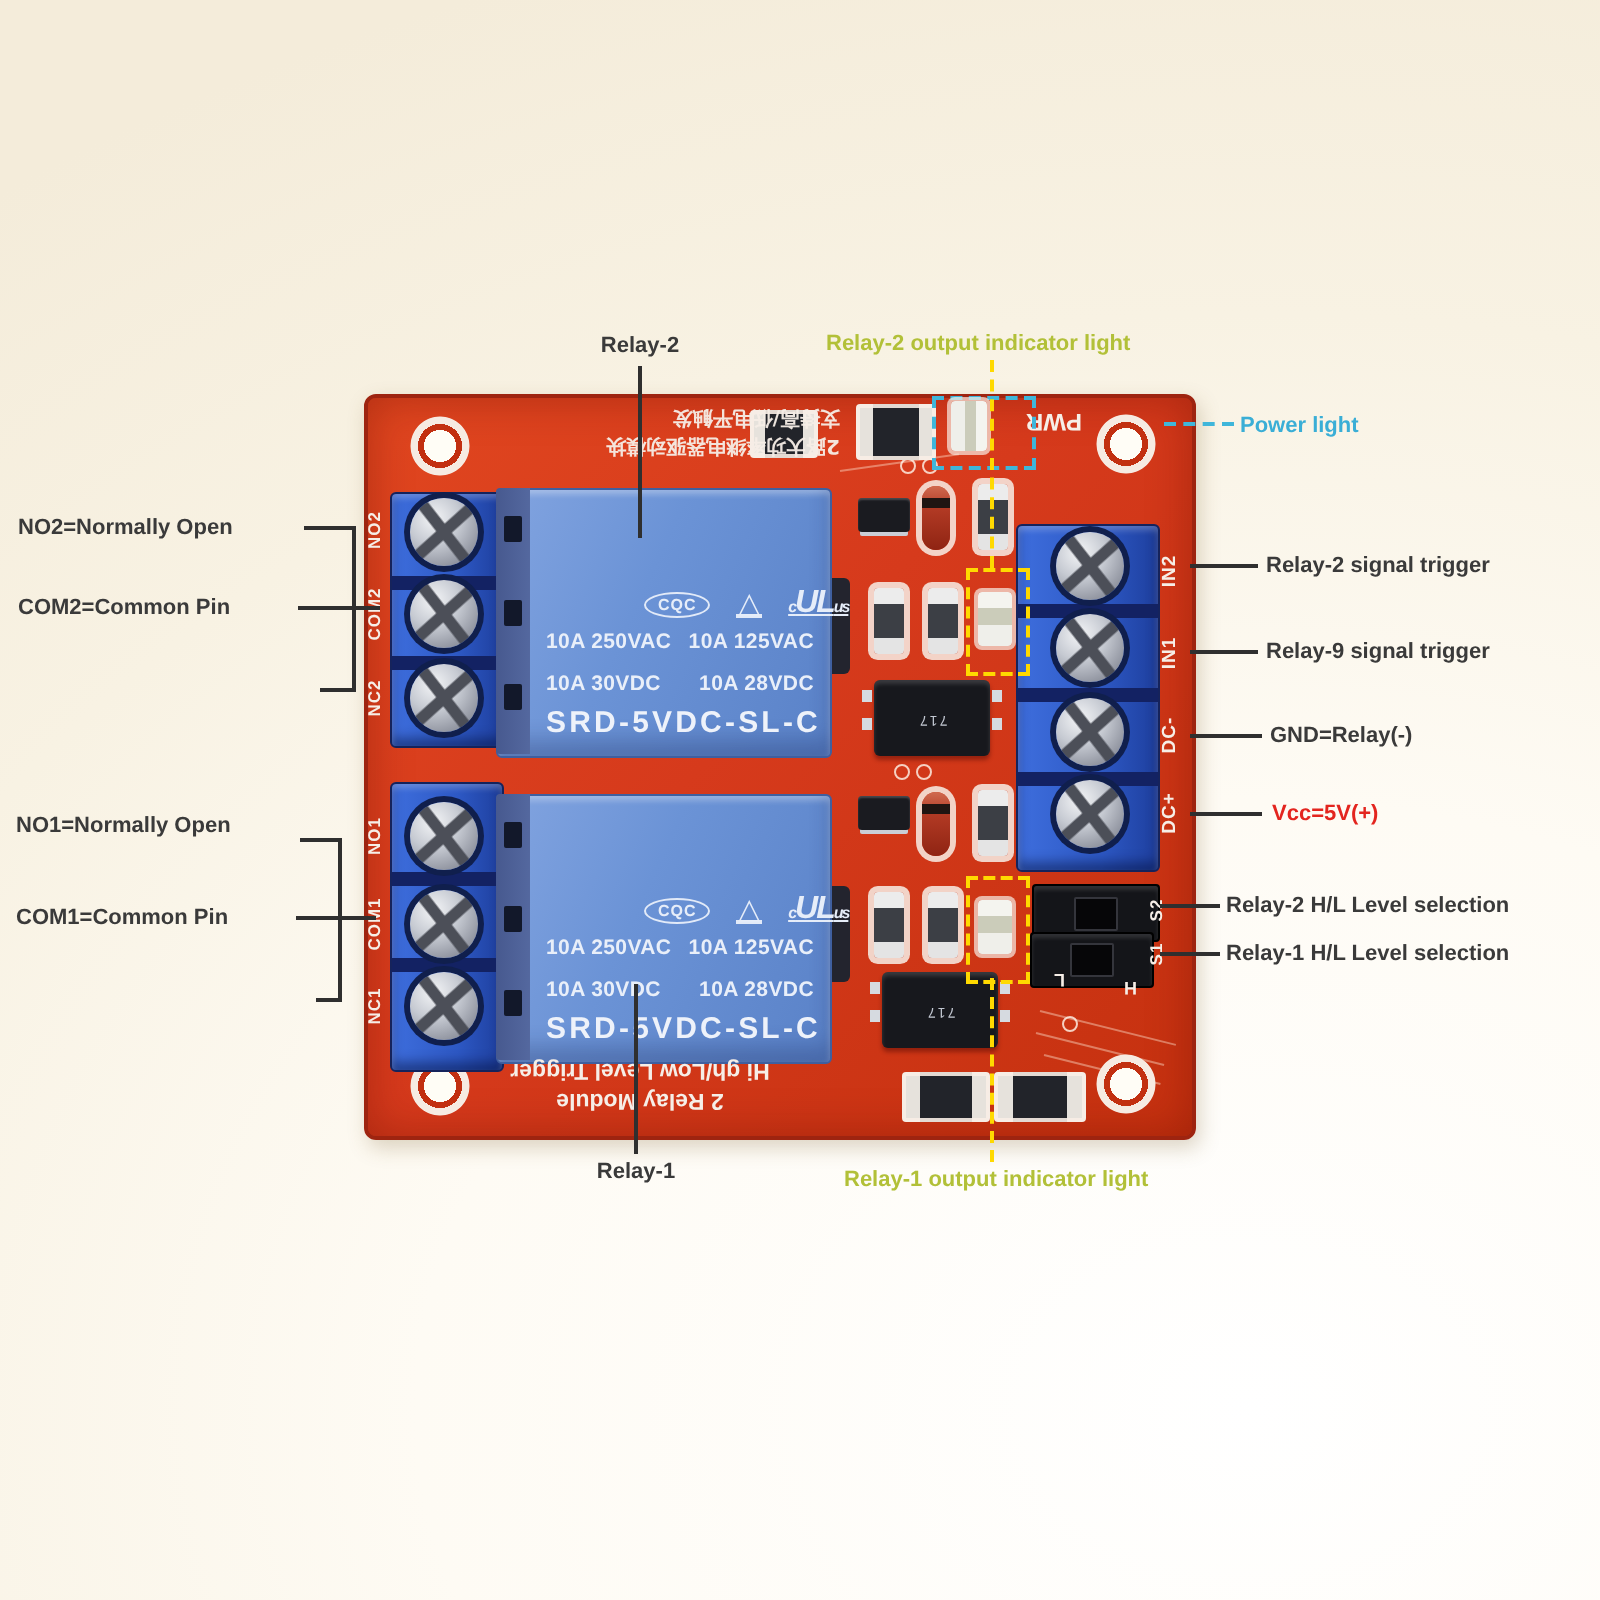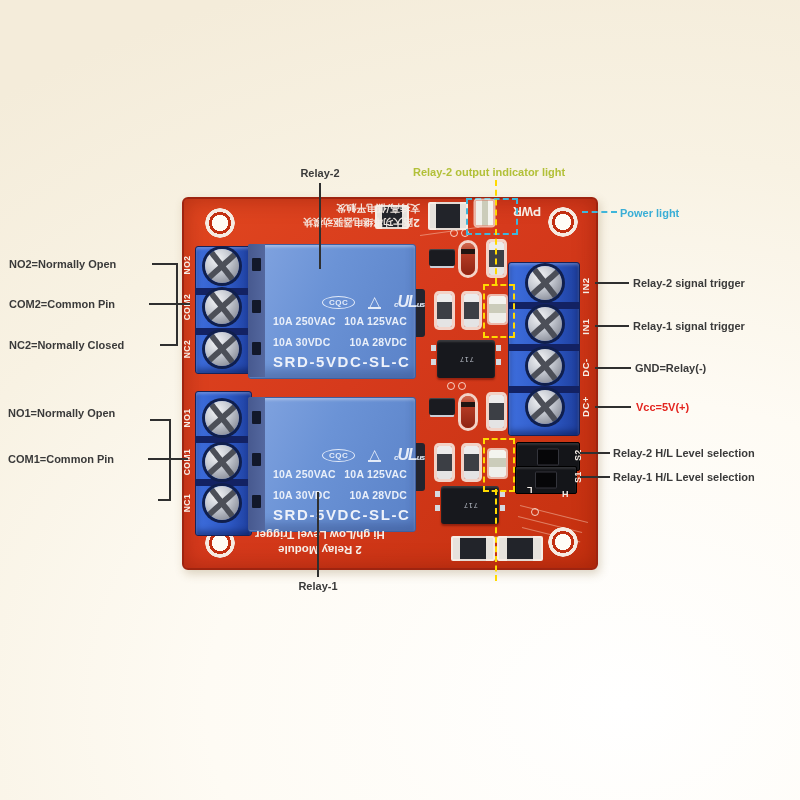--- a/index.html
+++ b/index.html
@@ -34,21 +34,21 @@
   .relay{position:absolute;width:166px;height:133px;border-radius:3px;z-index:4;
     background:linear-gradient(115deg,#82a4e0 0%,#6b93d6 42%,#5a82c8 100%);
     border:1px solid #3f5f9f;box-shadow:inset 0 -8px 10px rgba(25,40,90,.28), inset 0 2px 3px rgba(255,255,255,.35);
     color:#e6edf9;}
   .flange{position:absolute;width:17px;height:133px;background:linear-gradient(90deg,#47598f,#54689f);z-index:5;border-radius:2px 0 0 2px;}
   .notch{position:absolute;width:9px;height:13px;background:#12182a;z-index:6;border-radius:1px;}
   .rtab{position:absolute;width:13px;height:48px;background:#23242e;border-radius:3px;z-index:3;}
   .r-logos{position:absolute;left:26px;top:48px;display:flex;align-items:center;gap:13px;margin-left:47px;}
   .cqc{border:1.5px solid #e2eaf8;border-radius:50%;padding:1px 6px;font-size:8px;font-weight:bold;letter-spacing:.5px;}
   .tri{font-size:14px;line-height:12px;border-bottom:2px solid #e2eaf8;padding:0 1px;}
-  .ulm{font-style:italic;font-weight:bold;font-size:16px;letter-spacing:-1px;}
+  .ulm{font-style:italic;font-weight:bold;font-size:16px;letter-spacing:-1px;text-decoration:underline;}
   .ulm .sm{font-size:8px;font-weight:bold;}
   .r-line{position:absolute;left:24px;right:8px;display:flex;justify-content:space-between;font-size:10.5px;font-weight:bold;letter-spacing:.2px;color:#e9eff9;}
   .r-model{position:absolute;left:24px;font-size:15px;font-weight:bold;letter-spacing:1.6px;color:#eef2fa;}
   .jumper{position:absolute;background:#141519;border:1px solid #000;border-radius:2px;z-index:6;box-shadow:inset 0 2px 2px rgba(255,255,255,.12);}
   .jcap{position:absolute;left:50%;top:50%;transform:translate(-50%,-50%);width:20px;height:15px;background:#060608;border:1px solid #34353c;border-radius:1px;}
   .opto{position:absolute;width:58px;height:38px;background:#17181d;border-radius:3px;z-index:6;
     box-shadow:inset 0 2px 2px rgba(255,255,255,.15), 0 2px 2px rgba(60,0,0,.4);display:flex;align-items:center;justify-content:center;}
   .opto::before,.opto::after{content:"";position:absolute;top:5px;bottom:5px;width:5px;
     background:repeating-linear-gradient(180deg,#d6dae0 0 6px,rgba(0,0,0,0) 6px 14px);}
   .opto::before{left:-6px;} .opto::after{right:-6px;}
@@ -228,53 +228,53 @@
     <div>支持高/低电平触发</div>
   </div>
   <div class="silk silk-en">
     <div>2 Relay Module</div>
     <div>Hi gh/Low Level Trigger</div>
   </div>
   <div class="silk rot180" style="left:510px;top:204px;width:34px;text-align:center;font-size:12px;font-weight:bold;">PWR</div>
 
   <div class="lbl" style="left:9px;top:255px;">NO2=Normally Open</div>
   <div class="lbl" style="left:9px;top:295px;">COM2=Common Pin</div>
-  <div class="lbl" style="left:9px;top:336px;">NC2=Normally Closed</div>
   <div class="lbl" style="left:8px;top:404px;">NO1=Normally Open</div>
   <div class="lbl" style="left:8px;top:450px;">COM1=Common Pin</div>
 
   <div class="ln" style="left:152px;top:263px;width:26px;"></div>
   <div class="ln" style="left:149px;top:303px;width:29px;"></div>
   <div class="ln" style="left:160px;top:344px;width:18px;"></div>
   <div class="lnv" style="left:176px;top:263px;height:83px;"></div>
   <div class="ln" style="left:178px;top:303px;width:12px;"></div>
   <div class="ln" style="left:150px;top:419px;width:21px;"></div>
   <div class="ln" style="left:148px;top:458px;width:23px;"></div>
   <div class="ln" style="left:158px;top:499px;width:13px;"></div>
   <div class="lnv" style="left:169px;top:419px;height:82px;"></div>
   <div class="ln" style="left:171px;top:458px;width:17px;"></div>
 
   <div class="lbl" style="left:633px;top:274px;">Relay-2 signal trigger</div>
-  <div class="lbl" style="left:633px;top:317px;">Relay-1 signal trigger</div>
+  <div class="lbl" style="left:633px;top:317px;">Relay-9 signal trigger</div>
   <div class="lbl" style="left:635px;top:359px;">GND=Relay(-)</div>
   <div class="lbl" style="left:636px;top:398px;color:#e3251f;">Vcc=5V(+)</div>
   <div class="lbl" style="left:613px;top:444px;">Relay-2 H/L Level selection</div>
   <div class="lbl" style="left:613px;top:468px;">Relay-1 H/L Level selection</div>
   <div class="ln" style="left:595px;top:282px;width:34px;"></div>
   <div class="ln" style="left:595px;top:325px;width:34px;"></div>
   <div class="ln" style="left:595px;top:367px;width:36px;"></div>
   <div class="ln" style="left:595px;top:406px;width:36px;"></div>
   <div class="ln" style="left:580px;top:452px;width:30px;"></div>
   <div class="ln" style="left:580px;top:476px;width:30px;"></div>
 
   <div class="lbl center" style="left:272px;top:164px;width:96px;">Relay-2</div>
   <div class="lnv" style="left:319px;top:183px;height:86px;"></div>
   <div class="lbl center" style="left:270px;top:577px;width:96px;">Relay-1</div>
   <div class="lnv" style="left:317px;top:492px;height:85px;"></div>
 
   <div class="lbl" style="left:413px;top:163px;color:#b2c038;">Relay-2 output indicator light</div>
   <div class="ydash-v" style="left:495px;top:180px;height:104px;"></div>
+  <div class="lbl" style="left:422px;top:581px;color:#b2c038;">Relay-1 output indicator light</div>
   <div class="ydash-v" style="left:495px;top:489px;height:92px;"></div>
 
   <div class="lbl" style="left:620px;top:204px;color:#3aaed6;">Power light</div>
   <div class="cdash-h" style="left:582px;top:211px;width:35px;"></div>
 
 </div>
 
 </body></html>

